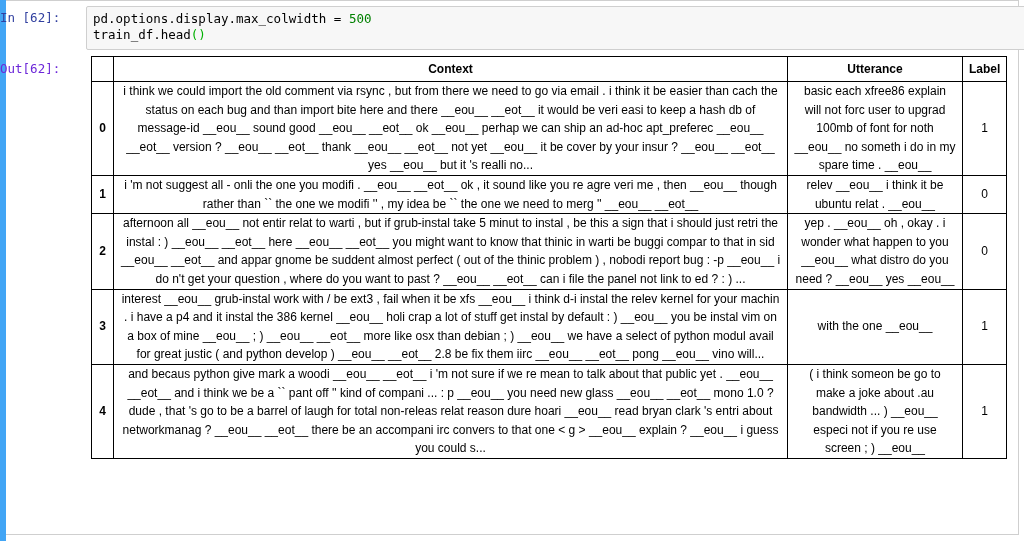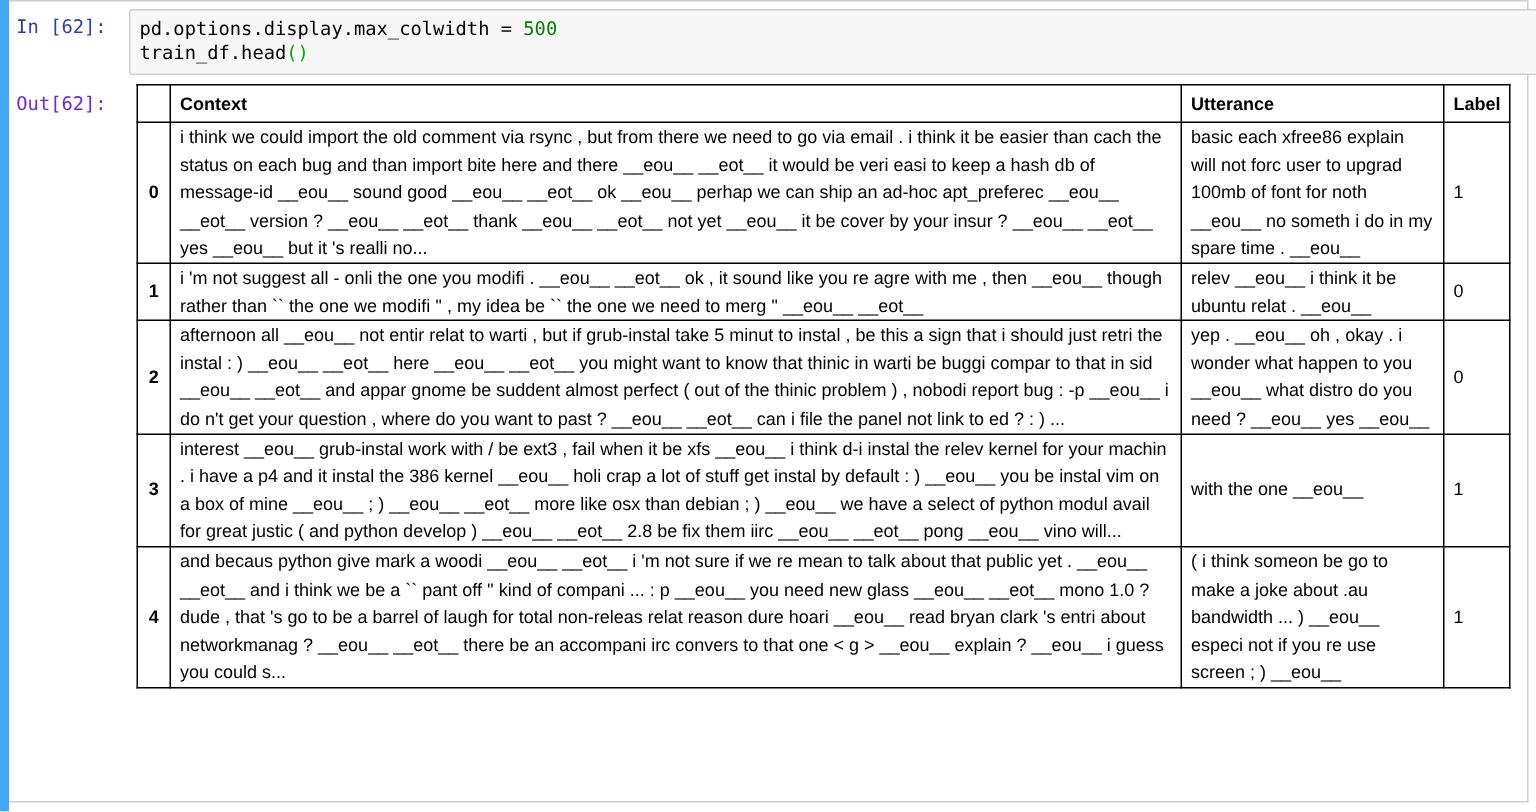--- a/index.html
+++ b/index.html
@@ -3,37 +3,37 @@
 <meta charset="utf-8">
 <style>
   html, body { margin:0; padding:0; background:#ffffff; }
   body { width:1024px; height:541px; overflow:hidden; position:relative; font-family:"Liberation Sans", sans-serif; }
   .cell {
     position:absolute; left:0; top:0; width:1019px; height:535px;
     border:1px solid #cfcfcf; border-left:none; box-sizing:border-box; background:#fff;
   }
   .cell-bar { position:absolute; left:0; top:0; width:6px; height:541px; background:#42a5f5; }
   .prompt {
-    position:absolute; width:82px; text-align:center; font-family:"DejaVu Sans Mono", monospace;
+    position:absolute; width:82px; text-align:left; font-family:"DejaVu Sans Mono", monospace;
     font-size:12.5px; line-height:15px;
   }
   .prompt.in { color:#303f9f; top:10px; }
   .prompt.out { color:#6d28d9; top:61px; }
   .code-box {
     position:absolute; left:86px; top:6px; width:968px; height:44px;
     background:#f7f7f7; border:1px solid #cfcfcf; border-radius:2px; box-sizing:border-box;
     padding:4px 6px; font-family:"DejaVu Sans Mono", monospace; font-size:12.5px; line-height:16px; color:#000;
     white-space:pre;
   }
   .num { color:#008000; }
   .paren { color:#00b000; }
   table.df {
     position:absolute; left:91px; top:56px; border-collapse:collapse; font-size:12px; color:#000;
   }
-  table.df th, table.df td { border:1px solid #000; padding:0 6px; vertical-align:middle; text-align:left; line-height:18.6px; }
+  table.df th, table.df td { border:1px solid #000; padding:0 6px; vertical-align:middle; text-align:center; line-height:18.6px; }
   table.df th { font-weight:bold; height:24px; }
   table.df td.idx { font-weight:bold; padding:0 3px; text-align:center; }
   .col-idx { width:9px; }
   .col-ctx { width:661px; }
   .col-utt { width:162px; }
   .col-lbl { width:29px; }
 </style>
 </head>
 <body>
 
@@ -57,21 +57,21 @@
   </thead>
   <tbody>
     <tr>
       <td class="idx">0</td>
       <td>i think we could import the old comment via rsync , but from there we need to go via email . i think it be easier than cach the status on each bug and than import bite here and there __eou__ __eot__ it would be veri easi to keep a hash db of message-id __eou__ sound good __eou__ __eot__ ok __eou__ perhap we can ship an ad-hoc apt_preferec __eou__ __eot__ version ? __eou__ __eot__ thank __eou__ __eot__ not yet __eou__ it be cover by your insur ? __eou__ __eot__ yes __eou__ but it 's realli no...</td>
       <td>basic each xfree86 explain will not forc user to upgrad 100mb of font for noth __eou__ no someth i do in my spare time . __eou__</td>
       <td>1</td>
     </tr>
     <tr>
       <td class="idx">1</td>
-      <td>i 'm not suggest all - onli the one you modifi . __eou__ __eot__ ok , it sound like you re agre with me , then __eou__ though rather than `` the one we modifi '' , my idea be `` the one we need to merg '' __eou__ __eot__</td>
+      <td>i 'm not suggest all - onli the one you modifi . __eou__ __eot__ ok , it sound like you re agre veri me , then __eou__ though rather than `` the one we modifi '' , my idea be `` the one we need to merg '' __eou__ __eot__</td>
       <td>relev __eou__ i think it be ubuntu relat . __eou__</td>
       <td>0</td>
     </tr>
     <tr>
       <td class="idx">2</td>
       <td>afternoon all __eou__ not entir relat to warti , but if grub-instal take 5 minut to instal , be this a sign that i should just retri the instal : ) __eou__ __eot__ here __eou__ __eot__ you might want to know that thinic in warti be buggi compar to that in sid __eou__ __eot__ and appar gnome be suddent almost perfect ( out of the thinic problem ) , nobodi report bug : -p __eou__ i do n't get your question , where do you want to past ? __eou__ __eot__ can i file the panel not link to ed ? : ) ...</td>
       <td>yep . __eou__ oh , okay . i wonder what happen to you __eou__ what distro do you need ? __eou__ yes __eou__</td>
       <td>0</td>
     </tr>
     <tr>

